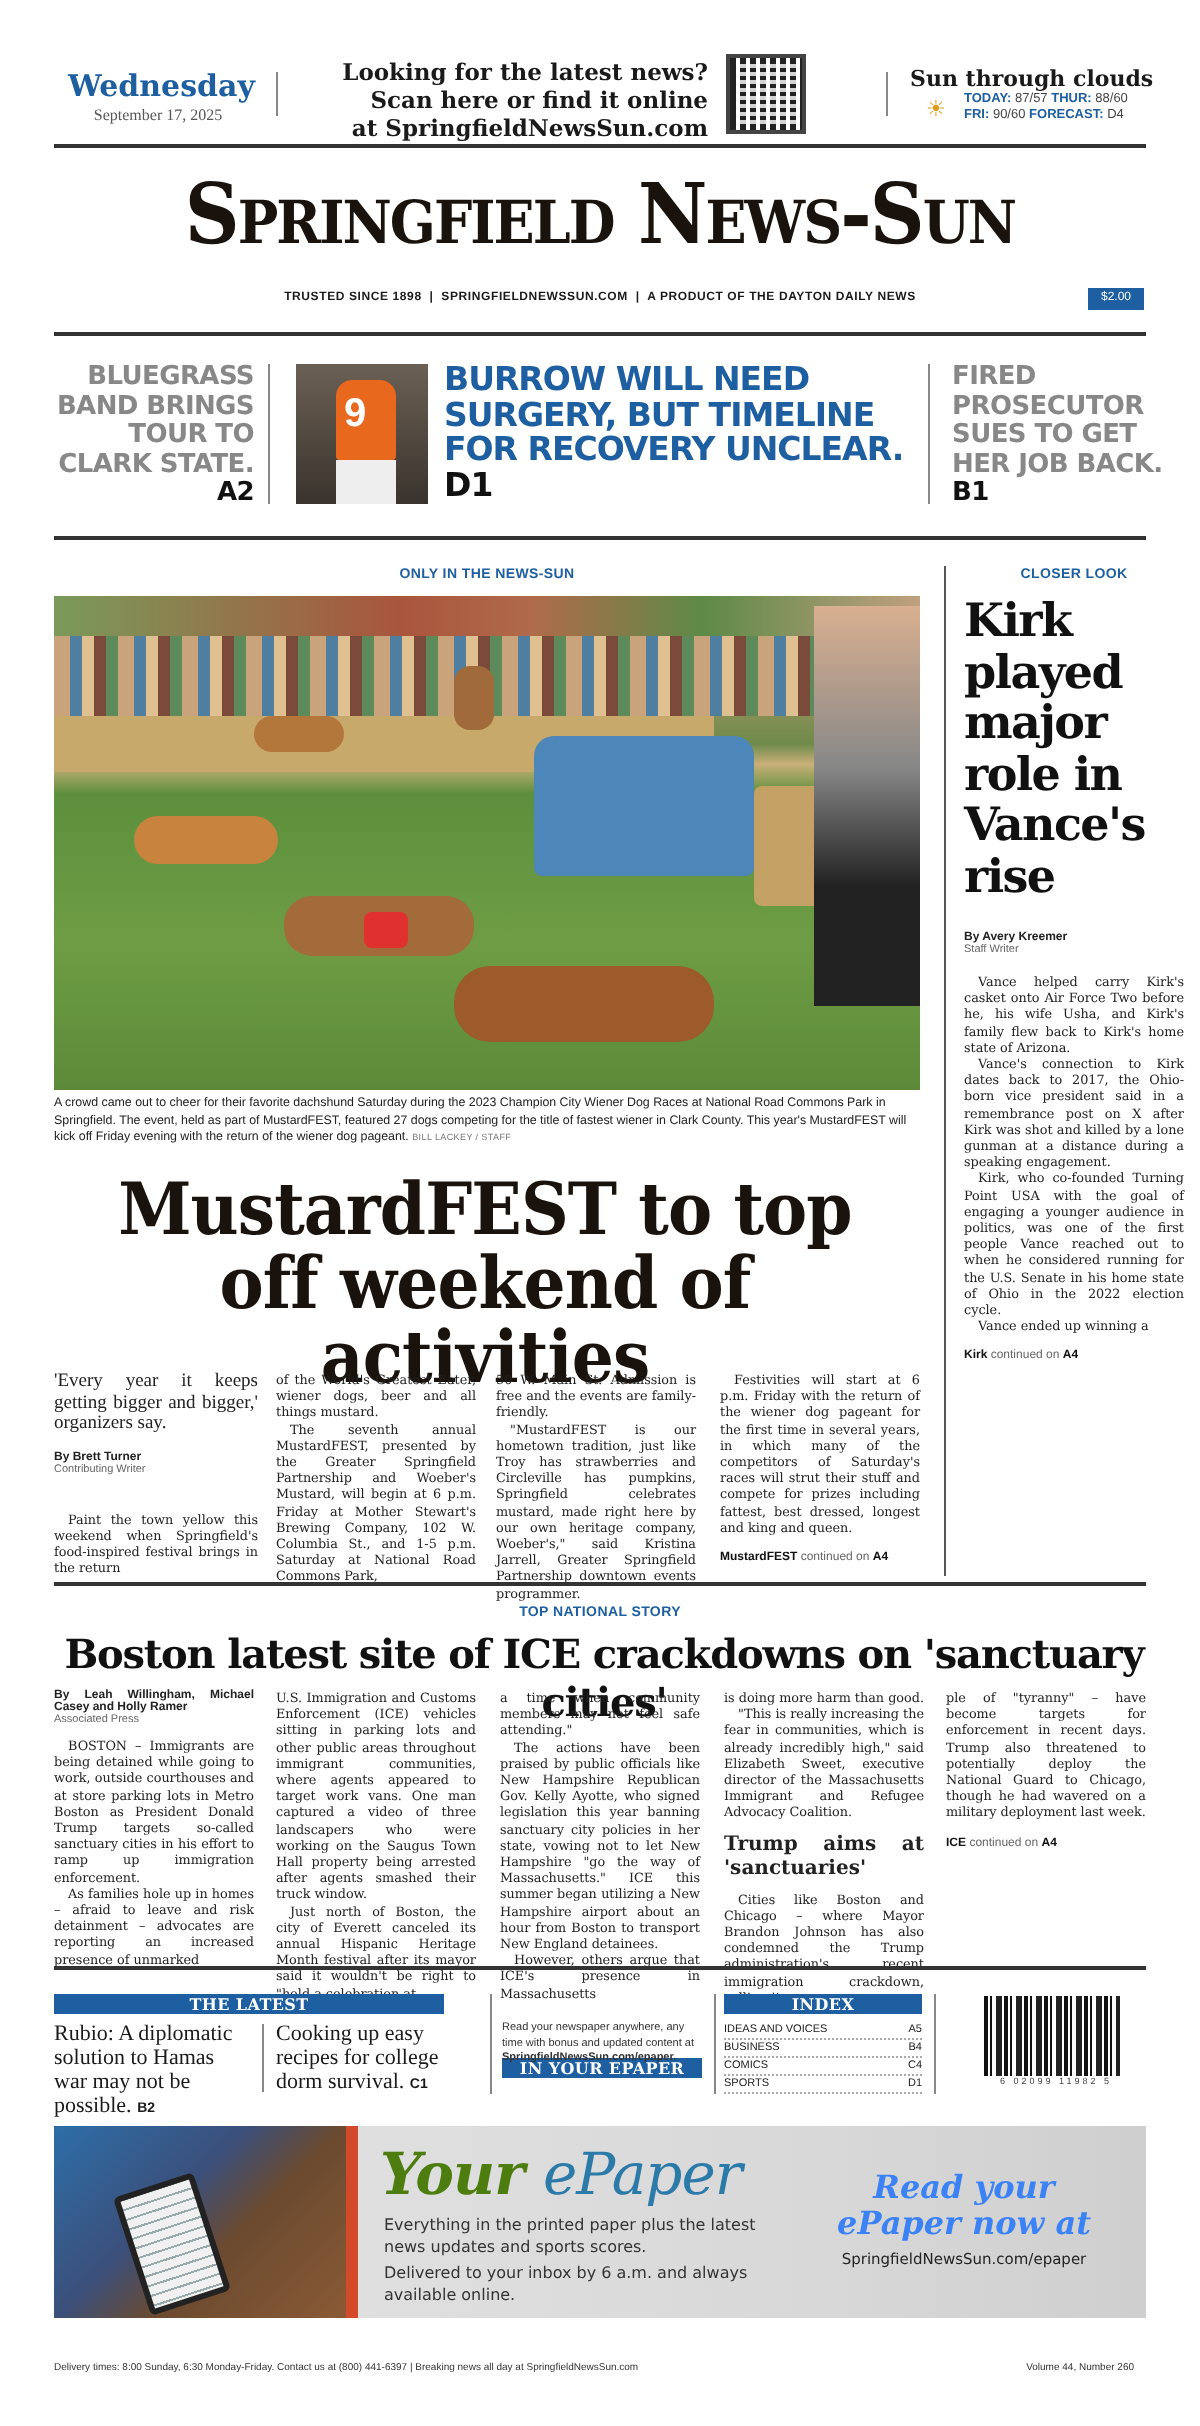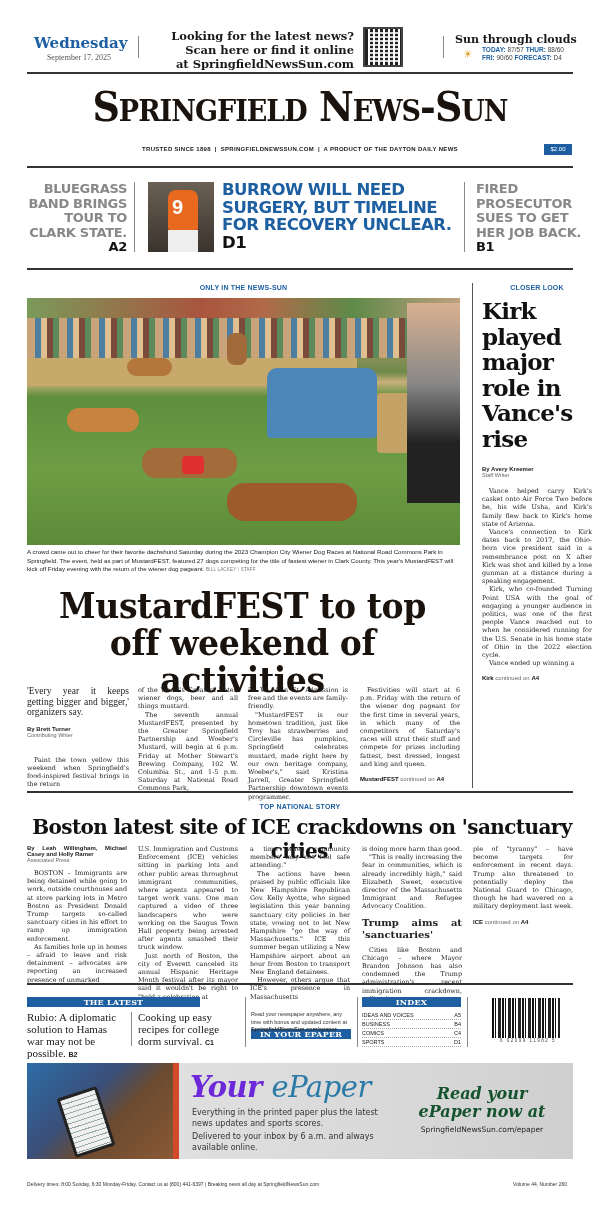--- a/index.html
+++ b/index.html
@@ -54,21 +54,21 @@
 .bcn{left:478px;top:1038px;width:100px;font:4.5px "Liberation Sans",sans-serif;color:#444;text-align:center;letter-spacing:1.5px}
 .ad{left:27px;top:1063px;width:546px;height:96px;background:linear-gradient(90deg,#e4e4e4,#d8d8d8 70%,#cfcfcf)}
 .ad-img{left:27px;top:1063px;width:146px;height:96px;background:linear-gradient(135deg,#2d6ea8 0%,#3b4f7a 40%,#6b4a30 60%,#8a5a35 100%);overflow:hidden}
 .ad-red{left:173px;top:1063px;width:6px;height:96px;background:#d24a2a}
 .tablet{position:absolute;left:38px;top:28px;width:42px;height:62px;background:#222;border-radius:3px;transform:rotate(-18deg)}
 .tablet:after{content:"";position:absolute;inset:3px;background:repeating-linear-gradient(180deg,#f0f0f0 0 4px,#9aa 4px 5px)}
 .ad-title{left:190px;top:1070px;font:italic bold 29px "DejaVu Serif",serif;color:#111;letter-spacing:-.5px}
 .ad-title span{color:#2b7aa8;font-weight:normal}
 .ad-body{left:192px;top:1108px;width:190px;font:8px "DejaVu Sans",sans-serif;line-height:10.5px;color:#333}
 .ad-r{left:392px;top:1085px;width:180px;text-align:center}
-.ad-r .a{font:italic bold 16px "DejaVu Serif",serif;color:#14532d;line-height:18px}
+.ad-r .a{font:italic bold 16px "DejaVu Serif",serif;color:#3b82f6;line-height:18px}
 .ad-r .u{font:7.5px "DejaVu Sans",sans-serif;color:#222;margin-top:4px}
 .foot{top:1181px;font:5px "Liberation Sans",sans-serif;color:#333}
 </style>
 </head>
 <body>
 
 <div class="abs hdr-day">
   <div class="d">Wednesday</div>
   <div class="dt">September 17, 2025</div>
 </div>
@@ -180,21 +180,21 @@
   <p>"This is really increasing the fear in communities, which is already incredibly high," said Elizabeth Sweet, executive director of the Massachusetts Immigrant and Refugee Advocacy Coalition.</p>
   <div class="sub-h" style="margin:6px 0 5px">Trump aims at 'sanctuaries'</div>
   <p>Cities like Boston and Chicago – where Mayor Brandon Johnson has also condemned the Trump administration's recent immigration crackdown, calling it an exam-</p>
 </div>
 <div class="col" style="left:473px;top:845px;width:100px">
   <div>ple of "tyranny" – have become targets for enforcement in recent days. Trump also threatened to potentially deploy the National Guard to Chicago, though he had wavered on a military deployment last week.</div>
   <div class="cont" style="margin-top:8px"><b>ICE</b> <span>continued on</span> <b>A4</b></div>
 </div>
 <div class="rule" style="top:983px;height:2px"></div>
 
-<div class="abs bar" style="left:27px;top:997px;width:173px">THE LATEST</div>
+<div class="abs bar" style="left:27px;top:997px;width:195px">THE LATEST</div>
 <div class="abs latest" style="left:27px;top:1011px;width:98px"><span>Rubio: A diplomatic solution to Hamas war may not be possible.</span> <b>B2</b></div>
 <div class="vbar" style="left:131px;top:1012px;height:34px"></div>
 <div class="abs latest" style="left:138px;top:1011px;width:100px"><span>Cooking up easy recipes for college dorm survival.</span> <b>C1</b></div>
 <div class="vbar" style="left:245px;top:997px;height:50px"></div>
 <div class="abs bar" style="left:251px;top:1029px;width:100px">IN YOUR EPAPER</div>
 <div class="abs sans" style="left:251px;top:1011px;width:100px;font-size:5.5px;line-height:7.5px;color:#333"><span>Read your newspaper anywhere, any time with bonus and updated content at</span> <b>SpringfieldNewsSun.com/epaper.</b></div>
 <div class="vbar" style="left:357px;top:997px;height:50px"></div>
 <div class="abs bar" style="left:362px;top:997px;width:99px">INDEX</div>
 <div class="abs" style="left:362px;top:1011px;width:99px">
   <div class="idx">
@@ -216,21 +216,21 @@
 </div>
 <div class="vbar" style="left:467px;top:997px;height:50px"></div>
 <div class="abs barcode"></div>
 <div class="abs bcn">6  02099 11982  5</div>
 
 <div class="abs ad"></div>
 <div class="abs ad-img">
     <div class="tablet"></div>
   </div>
 <div class="abs ad-red"></div>
-<div class="abs ad-title"><span style="color:#6d28d9;font-weight:bold">Your</span> <span>ePaper</span></div>
+<div class="abs ad-title"><span style="color:#4d7c0f;font-weight:bold">Your</span> <span>ePaper</span></div>
 <div class="abs ad-body">
   <div>Everything in the printed paper plus the latest news updates and sports scores.</div>
   <div style="margin-top:3px">Delivered to your inbox by 6 a.m. and always available online.</div>
 </div>
 <div class="abs ad-r">
   <div class="a">Read your</div>
   <div class="a">ePaper now at</div>
   <div class="u">SpringfieldNewsSun.com/epaper</div>
 </div>
 

